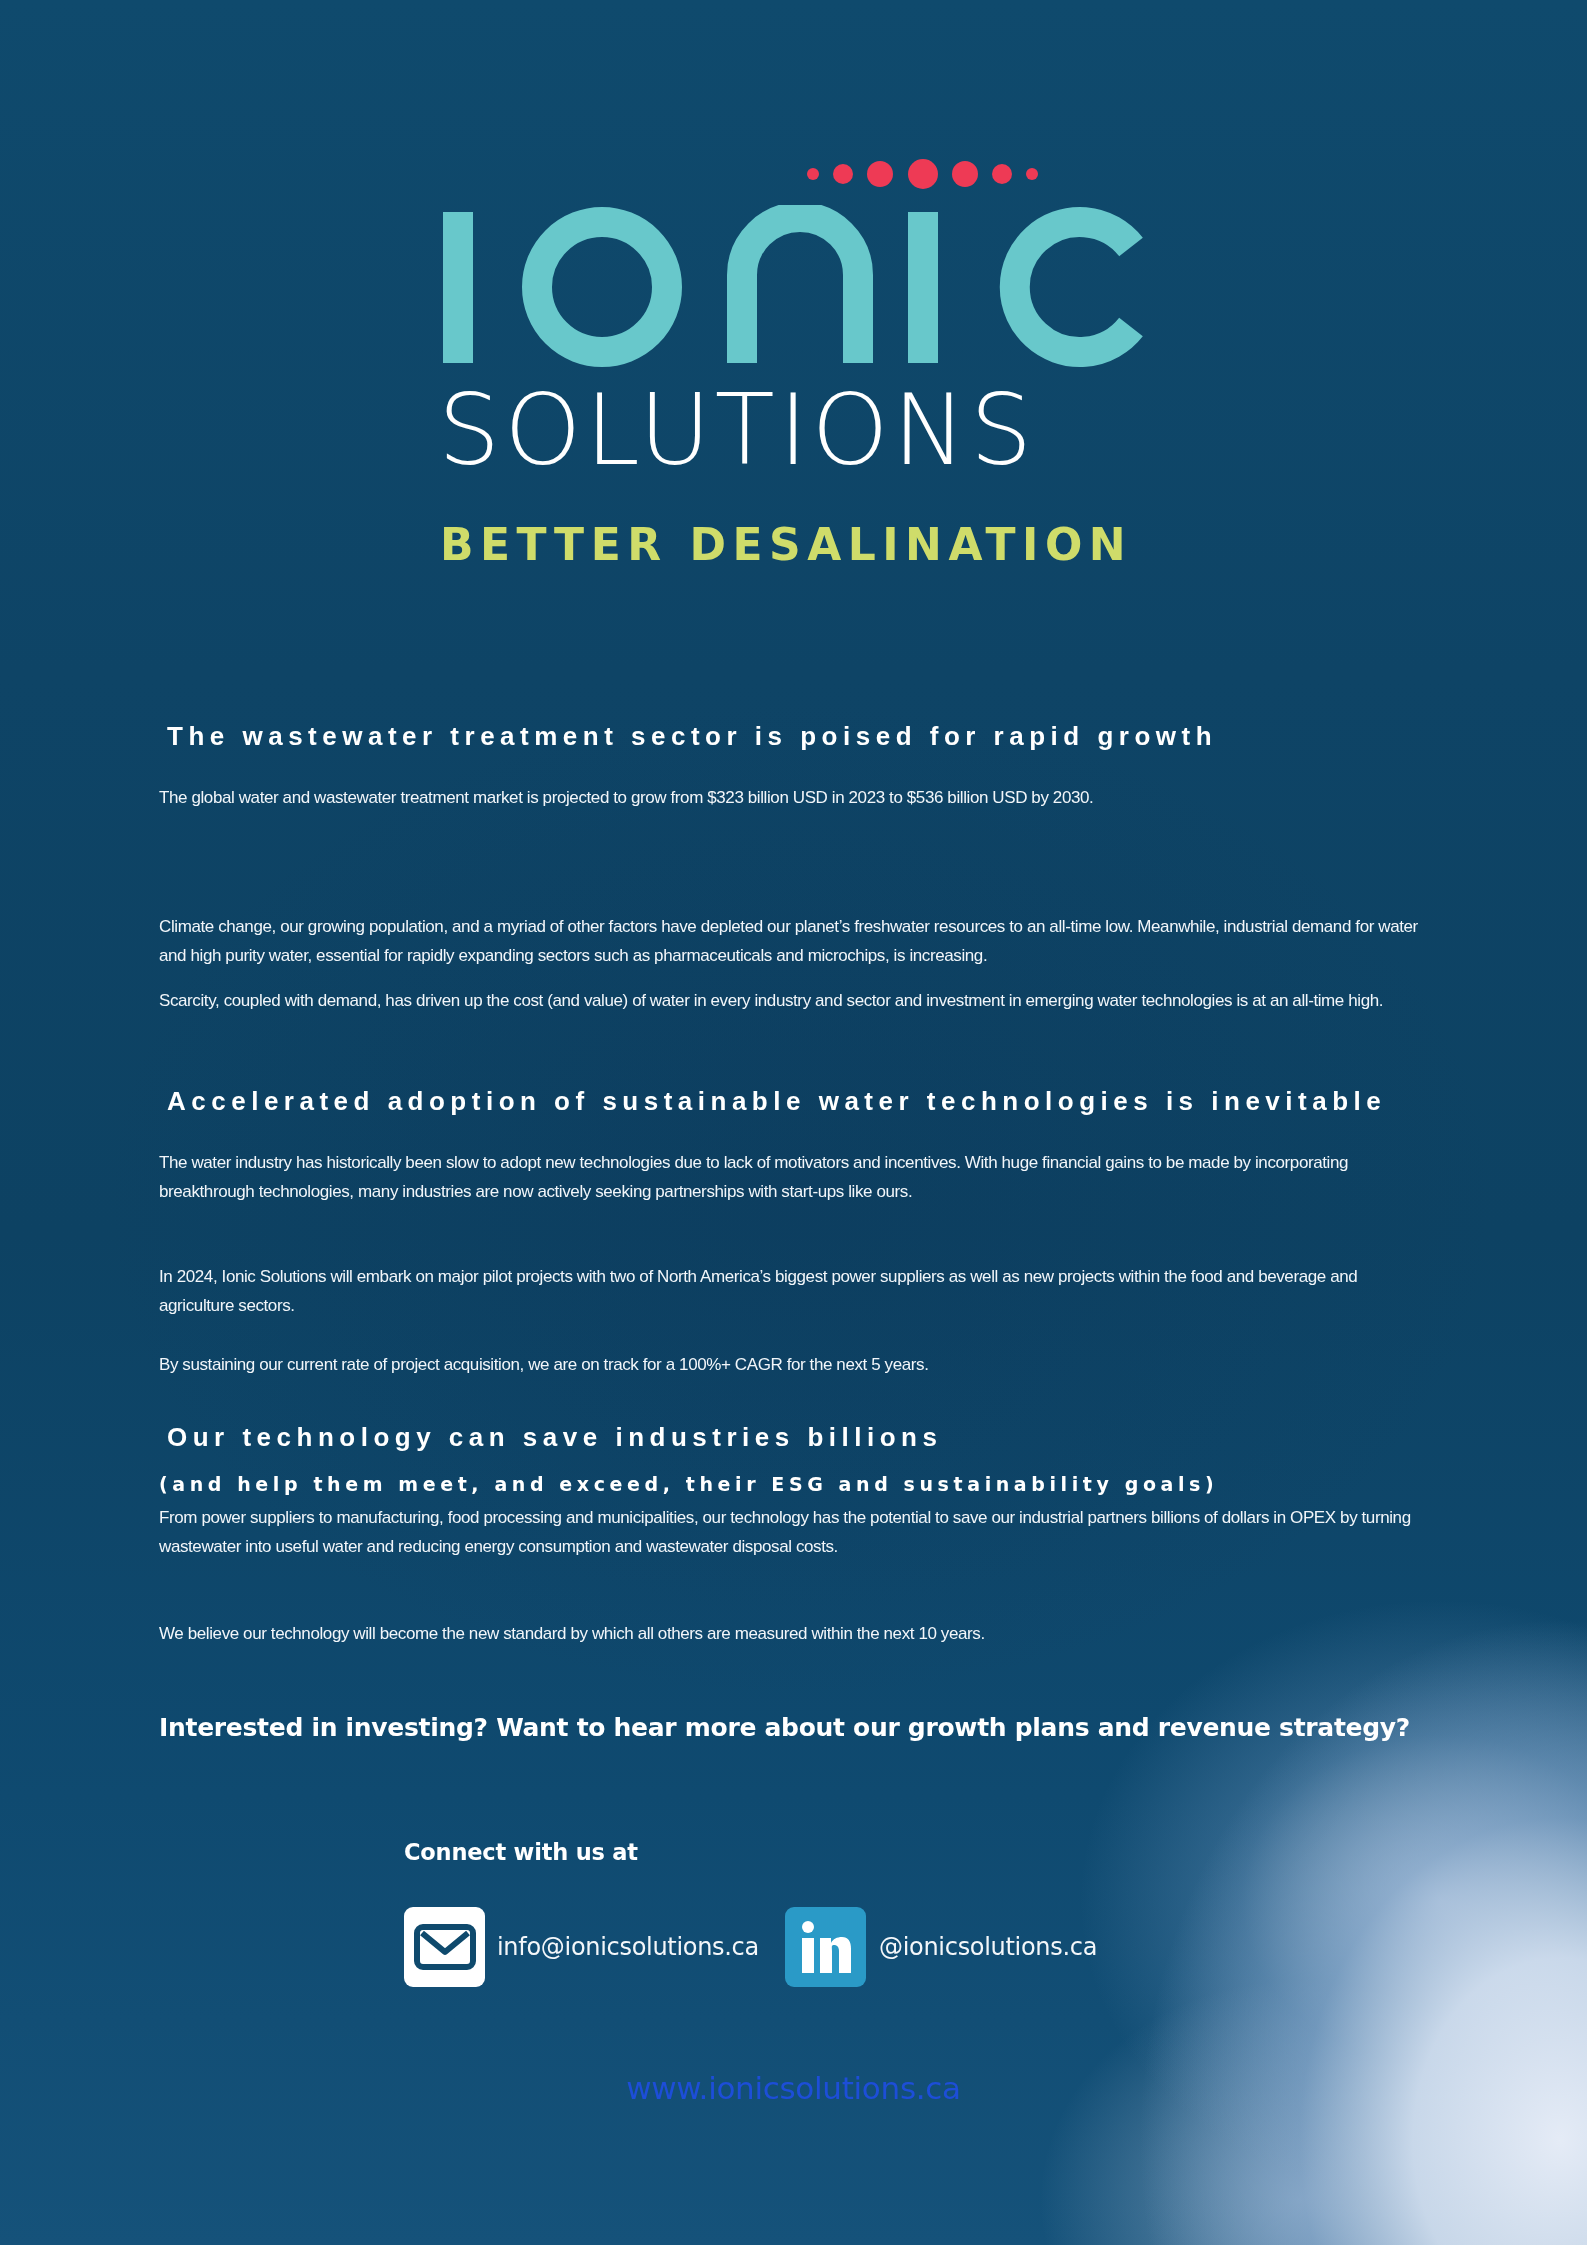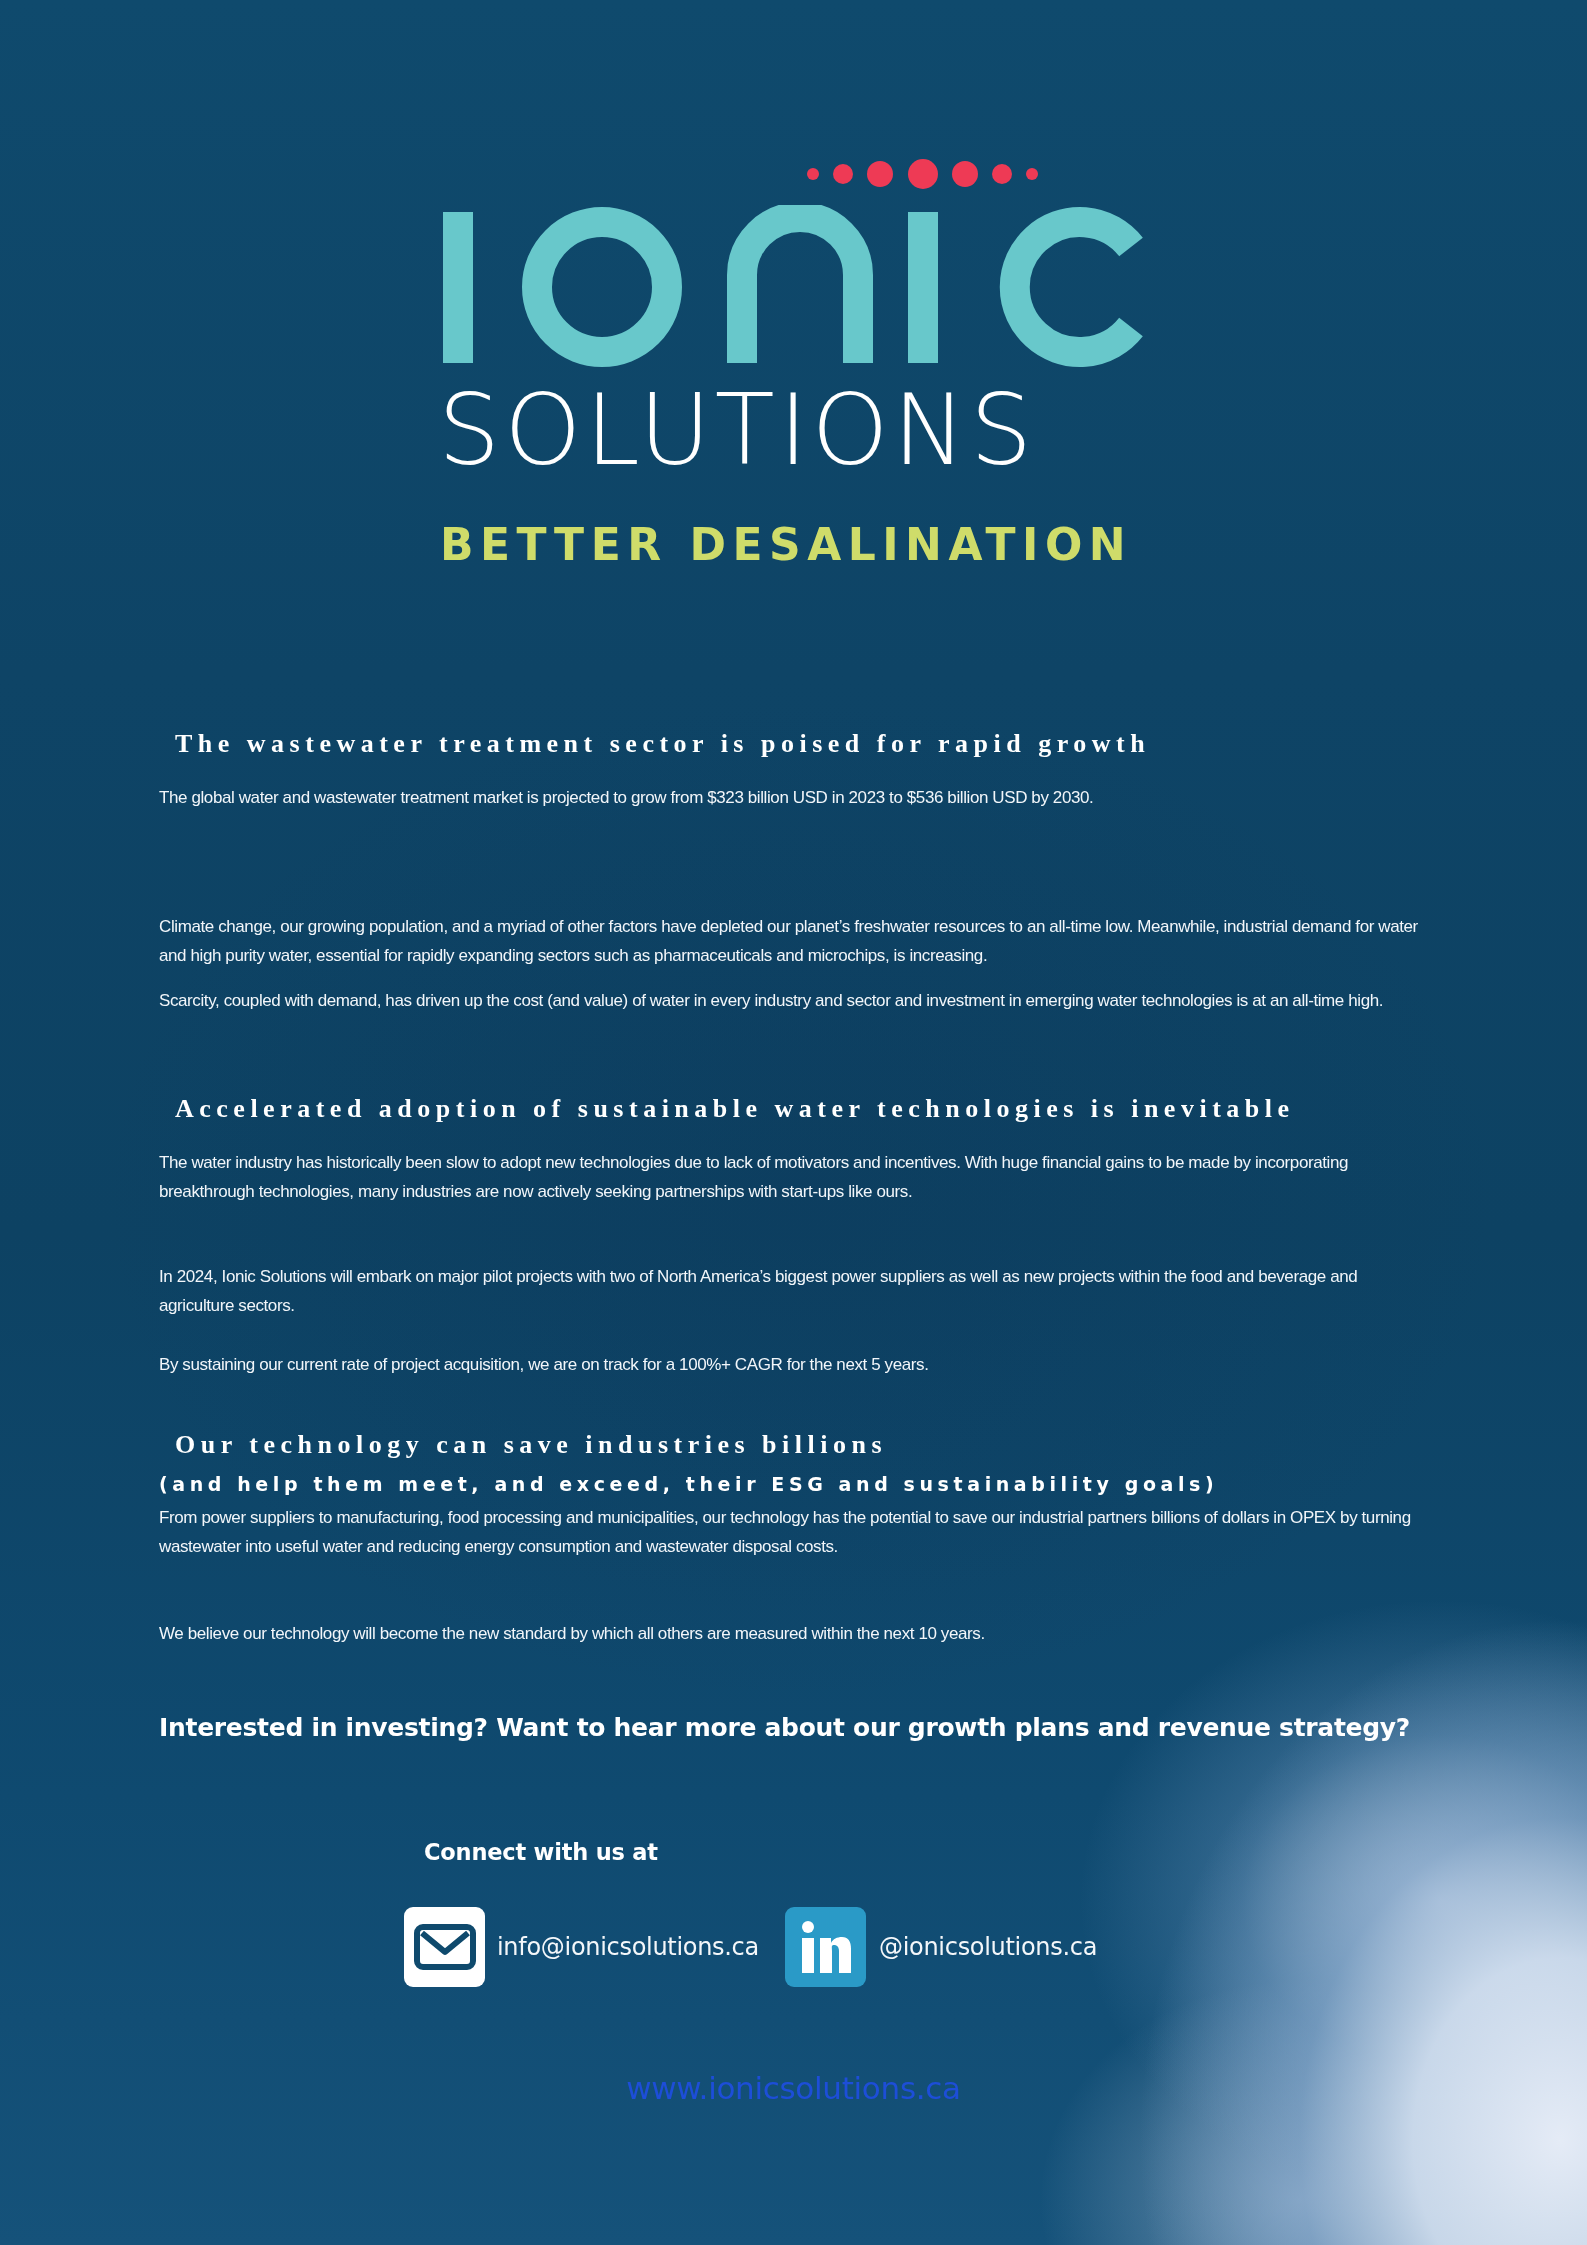--- a/index.html
+++ b/index.html
@@ -30,22 +30,22 @@
   .tagline {
     position:absolute; left:440px; top:520px; width:720px;
     font-family:"DejaVu Sans", sans-serif; font-weight:bold;
     font-size:44px; line-height:50px; letter-spacing:6.5px; color:#cfdc6a;
     white-space:nowrap;
   }
 
   
   .content { position:absolute; left:159px; width:1270px; }
   .h-section {
-    font-family:Liberation Serif, serif; font-weight:bold;
-    font-size:26px; line-height:30px; letter-spacing:5.5px; margin:16px;
+    font-family:Liberation Sans, sans-serif; font-weight:bold;
+    font-size:26px; line-height:30px; letter-spacing:5.5px; margin:8px;
     white-space:nowrap;
   }
   .h-sub {
     font-family:"DejaVu Sans", sans-serif; font-weight:bold;
     font-size:19px; line-height:24px; letter-spacing:4.6px; margin:0;
     white-space:nowrap;
   }
   .para {
     font-family:Liberation Sans, sans-serif; font-size:17px; line-height:29px;
     margin:0; color:#f2f6fa; letter-spacing:-0.4px;
@@ -122,21 +122,21 @@
 <section>
   <h2 class="content h-section" style="top:1414px;">Our technology can save industries billions</h2>
   <h3 class="content h-sub" style="top:1450px;margin-top:22px;">(and help them meet, and exceed, their ESG and sustainability goals)</h3>
   <p class="content para" style="top:1503px;">From power suppliers to manufacturing, food processing and municipalities, our technology has the potential to save our industrial partners billions of dollars in OPEX by turning wastewater into useful water and reducing energy consumption and wastewater disposal costs.</p>
   <p class="content para" style="top:1619px;">We believe our technology will become the new standard by which all others are measured within the next 10 years.</p>
 </section>
 
 <div class="content cta" style="top:1712px;">Interested in investing? Want to hear more about our growth plans and revenue strategy?</div>
 
 <div>
-  <div class="abs connect-label" style="left:424px;top:1838px;">Connect with us at</div>
+  <div class="abs connect-label" style="left:404px;top:1838px;">Connect with us at</div>
 
   <div>
     <div class="icon-box" style="left:404px;top:1907px;background:#ffffff;">
       <svg width="62" height="46" viewBox="0 0 62 46">
         <rect x="3" y="3" width="56" height="40" rx="6" fill="none" stroke="#0f4a6d" stroke-width="6"></rect>
         <path d="M8 9 L31 28 L54 9" fill="none" stroke="#0f4a6d" stroke-width="6" stroke-linejoin="round"></path>
       </svg>
     </div>
     <div class="contact-text" style="left:497px;top:1932px;">info@ionicsolutions.ca</div>
   </div>

